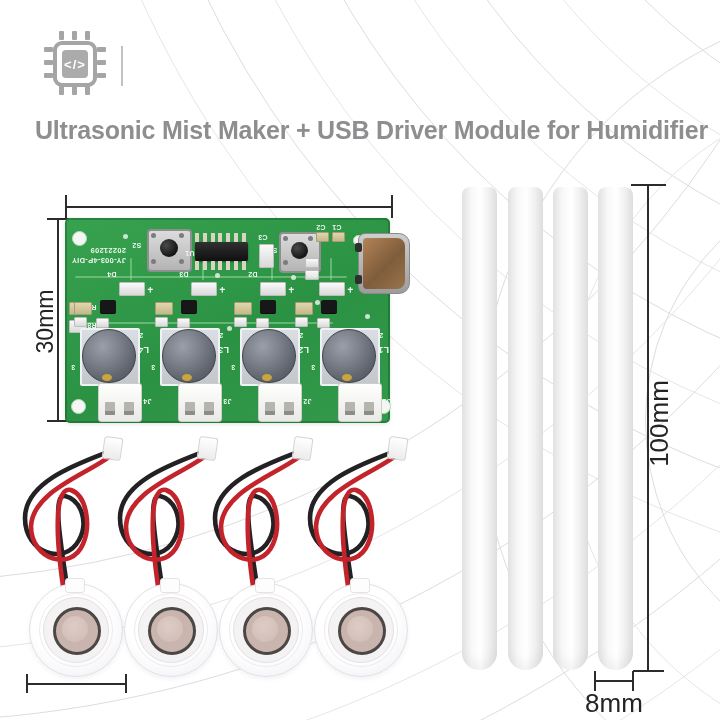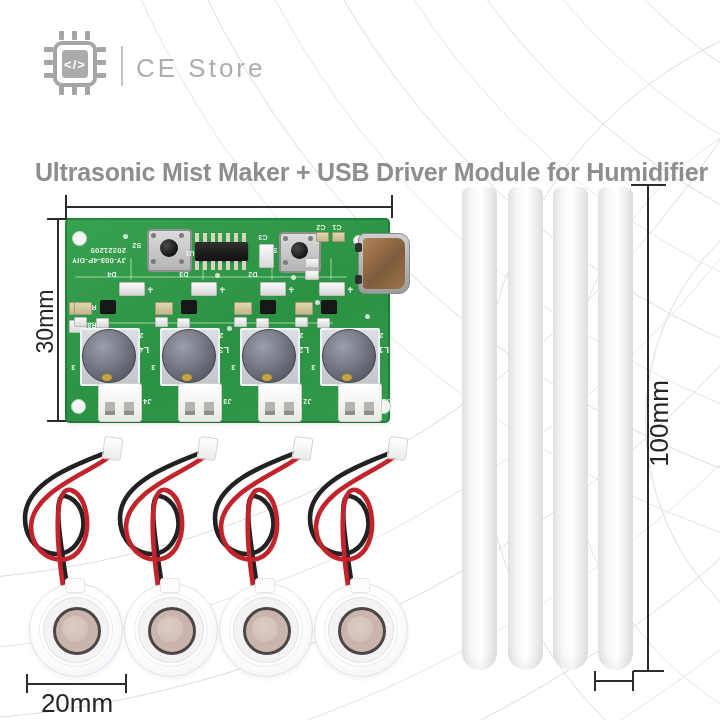--- a/index.html
+++ b/index.html
@@ -115,23 +115,22 @@
     <div class="pin" style="left:28px;top:55px;width:5px;height:9px;"></div>
     <div class="pin" style="left:41px;top:55px;width:5px;height:9px;"></div>
     <div class="pin" style="left:0;top:16px;width:9px;height:5px;"></div>
     <div class="pin" style="left:0;top:29px;width:9px;height:5px;"></div>
     <div class="pin" style="left:0;top:42px;width:9px;height:5px;"></div>
     <div class="pin" style="left:53px;top:16px;width:9px;height:5px;"></div>
     <div class="pin" style="left:53px;top:29px;width:9px;height:5px;"></div>
     <div class="pin" style="left:53px;top:42px;width:9px;height:5px;"></div>
   </div>
   <div class="logo-divider" style="left:121px;top:46px;height:40px;"></div>
-  <div class="store-name" style="left:136px;top:53px;">CE Store</div>
-
-  <div class="title" style="left:35px;top:117px;width:680px;margin-top:42px;">
+
+  <div class="title" style="left:35px;top:117px;width:680px;">
     <div>Ultrasonic Mist Maker + USB Driver Module for Humidifier</div>
   </div>
 
   <div class="dline" style="left:65px;top:206px;width:328px;height:2px;"></div>
   <div class="dline" style="left:65px;top:195px;width:2px;height:23px;"></div>
   <div class="dline" style="left:391px;top:195px;width:2px;height:23px;"></div>
 
   <div class="dline" style="left:57px;top:218px;width:2px;height:204px;"></div>
   <div class="dline" style="left:47px;top:218px;width:22px;height:2px;"></div>
   <div class="dline" style="left:47px;top:420px;width:22px;height:2px;"></div>
@@ -288,20 +287,21 @@
   <div class="stick" style="left:598px;"></div>
 
   <div class="dline" style="left:647px;top:185px;width:2px;height:487px;"></div>
   <div class="dline" style="left:631px;top:184px;width:35px;height:2px;"></div>
   <div class="dline" style="left:633px;top:670px;width:31px;height:2px;"></div>
   <div class="dlabel big rot-ccw" style="left:596px;top:408px;width:126px;">100mm</div>
 
   <div class="dline" style="left:595px;top:680px;width:38px;height:2px;"></div>
   <div class="dline" style="left:594px;top:671px;width:2px;height:20px;"></div>
   <div class="dline" style="left:632px;top:671px;width:2px;height:20px;"></div>
+  <div class="dlabel big" style="left:578px;top:688px;width:72px;">8mm</div>
 
   <div id="units">
     <div class="unit" style="left: 15px;">
       <svg class="wires" width="120" height="152" viewBox="0 0 120 152">
         <path d="M 93 8 C 62 20, 10 38, 10 74 C 10 110, 50 122, 64 96 C 74 78, 66 56, 50 52 C 38 50, 44 90, 52 142" fill="none" stroke="#242124" stroke-width="4.6" stroke-linecap="round"></path>
         <path d="M 98 10 C 74 30, 18 46, 16 82 C 16 116, 56 128, 68 100 C 76 82, 72 52, 56 46 C 40 42, 40 86, 48 142" fill="none" stroke="#c3242b" stroke-width="4.6" stroke-linecap="round"></path>
       </svg>
       <div class="plug" style="left:88px;top:1px;"></div>
       <div class="disc">
         <div class="disc-ring"></div>
@@ -354,15 +354,14 @@
         <div class="disc-piezo"></div>
         <div class="disc-center"></div>
       </div>
       <div class="notch"></div>
     </div>
   </div>
 
   <div class="dline" style="left:27px;top:683px;width:100px;height:2px;"></div>
   <div class="dline" style="left:26px;top:674px;width:2px;height:19px;"></div>
   <div class="dline" style="left:125px;top:674px;width:2px;height:19px;"></div>
-  <div class="dlabel big" style="left:37px;top:688px;width:80px;">20mm</div>
 
 </div>
 
 </body></html>

